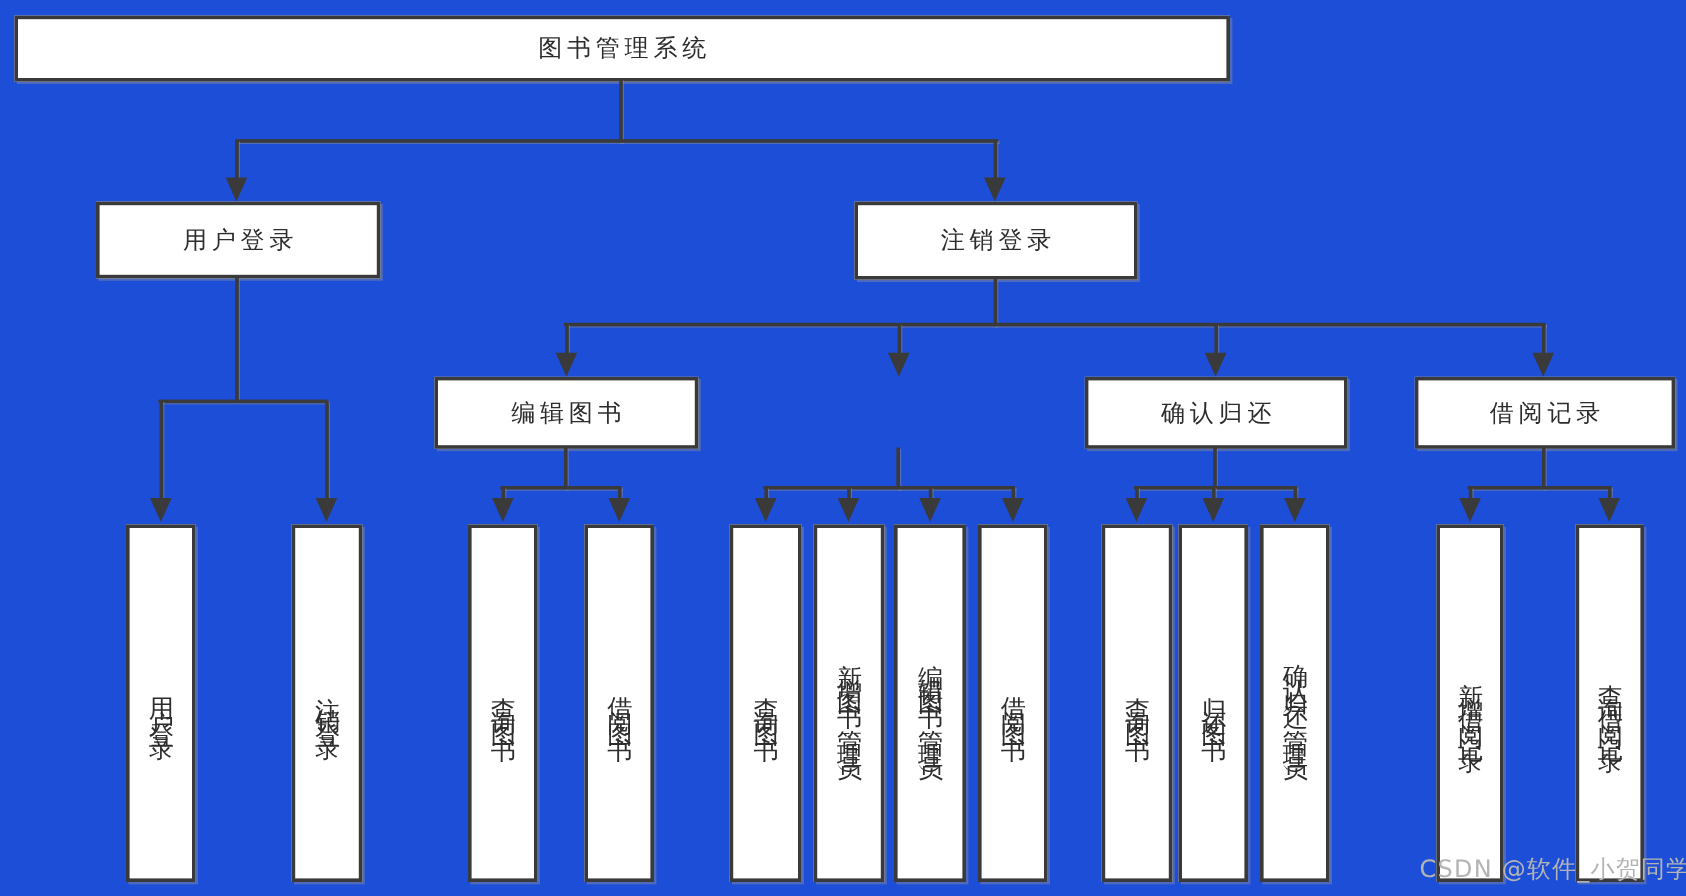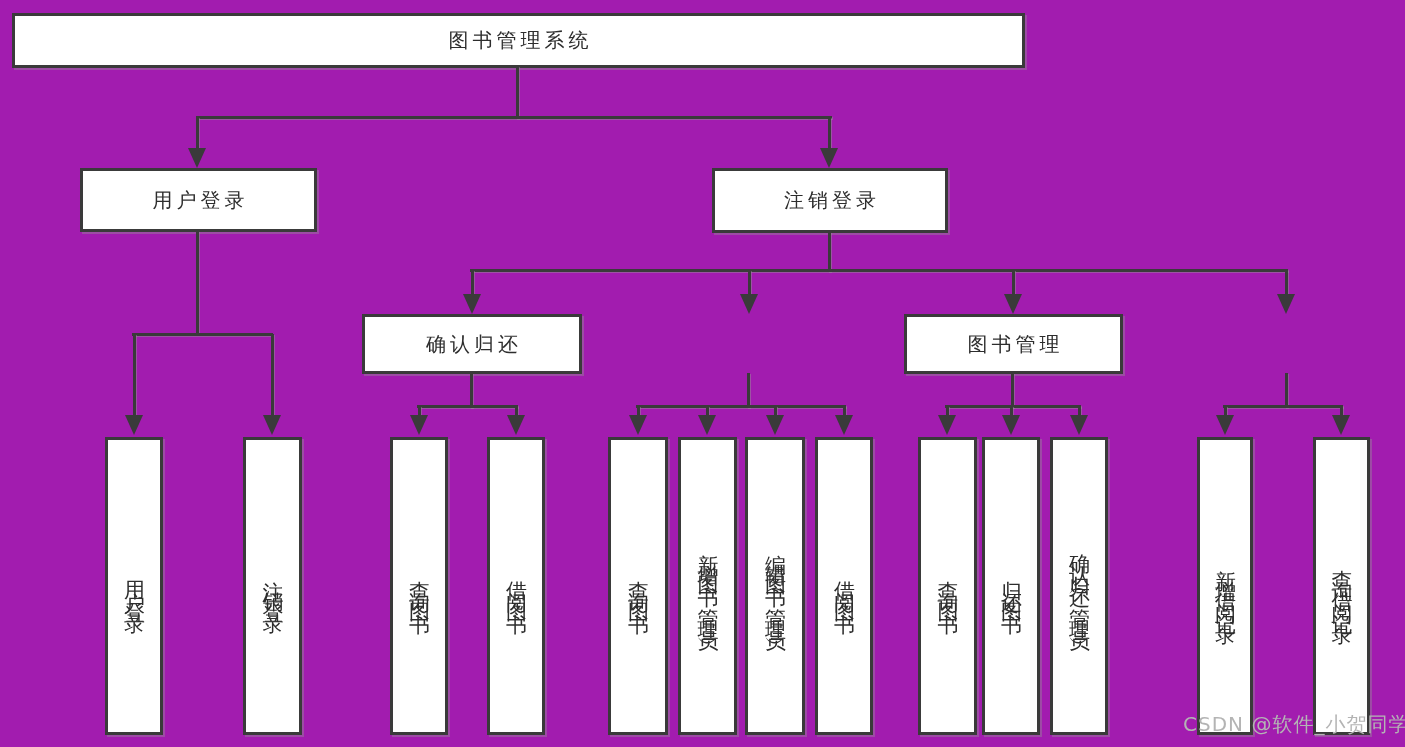--- a/index.html
+++ b/index.html
@@ -1,19 +1,19 @@
 <!DOCTYPE html>
 <html><head>
 <meta charset="utf-8">
 <style>
   html,body{margin:0;padding:0;background:#ffffff;}
   .canvas{
     position:relative;
     width:1405px;height:747px;
-    background:#a21caf;
+    background:#1d4ed8;
     font-family:"DejaVu Sans",sans-serif;
     overflow:hidden;
   }
   .box{
     position:absolute;
     box-sizing:border-box;
     background:#ffffff;
     border:3px solid #3a3a3a;
     box-shadow:2px 2px 0 rgba(150,150,150,0.40);
     display:flex;align-items:center;justify-content:center;
@@ -59,24 +59,27 @@
   </div>
 
   <div class="box hbox" style="left:80px;top:168px;width:237px;height:64px">
     <span class="lbl">用户登录</span>
   </div>
   <div class="box hbox" style="left:712px;top:168px;width:236px;height:65px">
     <span class="lbl">注销登录</span>
   </div>
 
   <div class="box hbox" style="left:362px;top:314px;width:220px;height:60px">
+    <span class="lbl">编辑图书</span>
+  </div>
+  <div class="box hbox" style="left:904px;top:314px;width:219px;height:60px">
     <span class="lbl">确认归还</span>
   </div>
-  <div class="box hbox" style="left:904px;top:314px;width:219px;height:60px">
-    <span class="lbl">图书管理</span>
+  <div class="box hbox" style="left:1179px;top:314px;width:217px;height:60px">
+    <span class="lbl">借阅记录</span>
   </div>
 
   <div class="box vbox" style="left:105px;top:437px;width:58px;height:298px">
     <span class="lbl">用户登录</span>
   </div>
   <div class="box vbox" style="left:243px;top:437px;width:59px;height:298px">
     <span class="lbl">注销登录</span>
   </div>
 
   <div class="box vbox" style="left:390px;top:437px;width:58px;height:298px">

